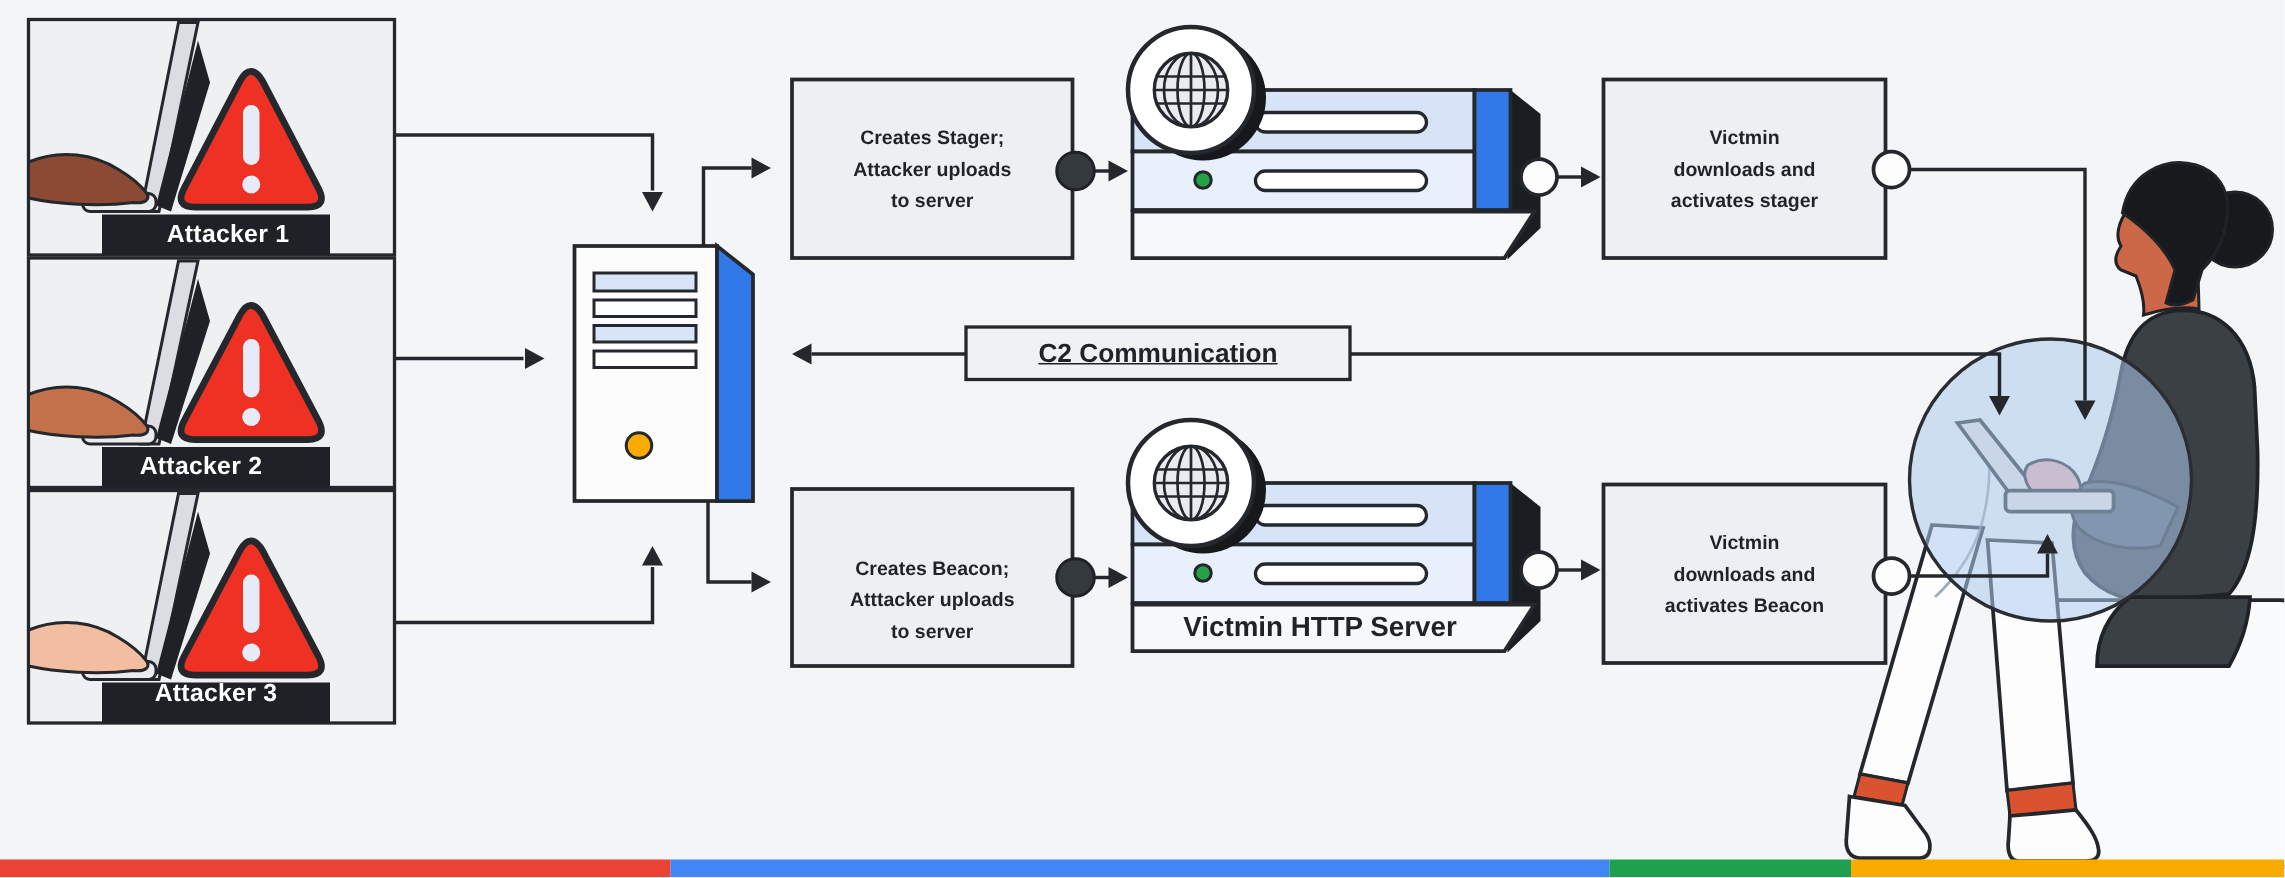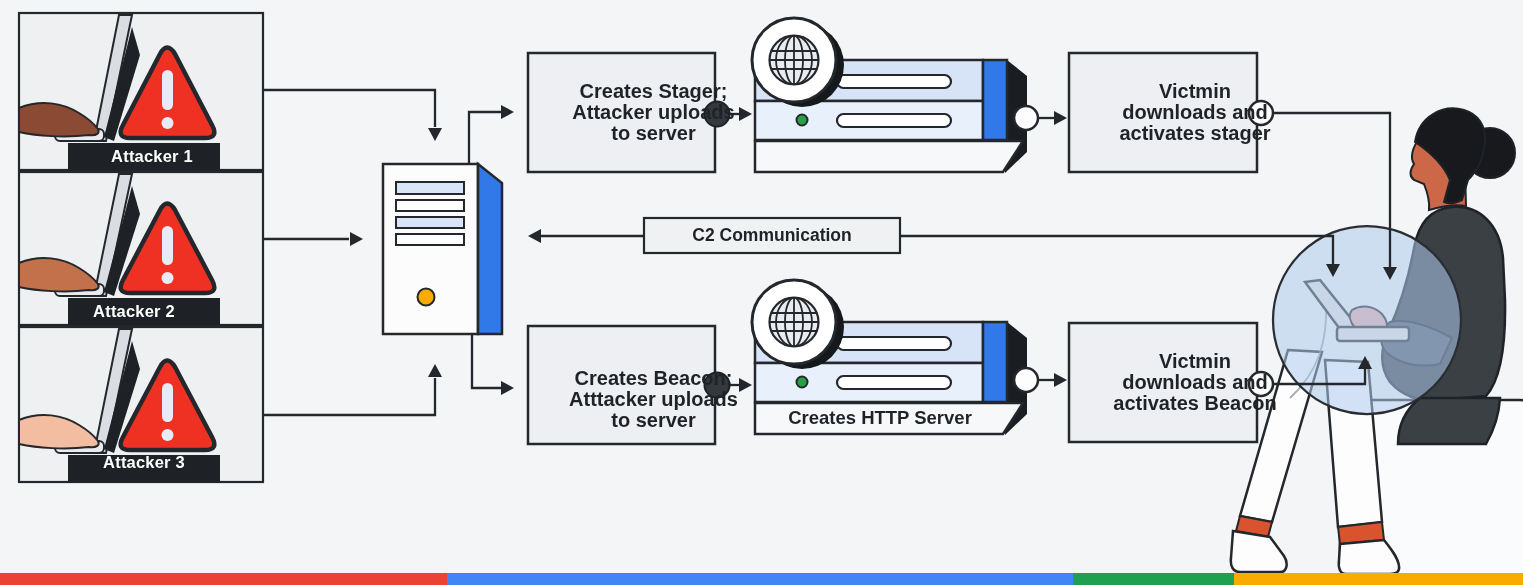--- a/index.html
+++ b/index.html
@@ -1,24 +1,24 @@
 <!DOCTYPE html>
 <html><head>
 <meta charset="utf-8">
 <style>
   html,body{margin:0;padding:0;}
   #canvas{position:relative;width:1523px;height:585px;background:#F3F5F7;overflow:hidden;
           font-family:"Liberation Sans",sans-serif;}
   #diagram-svg{position:absolute;left:0;top:0;z-index:1;}
   .txt{position:absolute;z-index:2;display:flex;align-items:center;justify-content:center;
        text-align:center;font-weight:bold;color:#1F2328;white-space:pre-line;pointer-events:none;}
-  .boxtxt{font-size:20px;line-height:21px;margin-left:32px;}
+  .boxtxt{font-size:13px;line-height:21px;}
   .bandtxt{font-size:18.5px;}
   .atktxt{color:#FFFFFF;font-size:16.5px;letter-spacing:.2px;}
-  .c2txt{font-size:17.5px;}
+  .c2txt{font-size:17.5px;text-decoration:underline;}
 </style>
 </head>
 <body>
 
 <div id="canvas">
 
 <svg id="diagram-svg" width="1523" height="585" viewBox="0 0 1523 585">
   <defs>
     <clipPath id="globeclip">
           <circle cx="-1" cy="-1" r="24.5"></circle>
@@ -178,18 +178,18 @@
 to server</div>
 <div class="txt boxtxt" style="left:1069px;top:53px;width:188px;height:119px;">Victmin
 downloads and
 activates stager</div>
 
 <div class="txt c2txt" style="left:644px;top:218px;width:256px;height:35px;">C2 Communication</div>
 
 <div class="txt boxtxt" style="left:528px;top:326px;width:187px;height:147px;">Creates Beacon;
 Atttacker uploads
 to server</div>
-<div class="txt bandtxt" style="left:755px;top:402px;width:250px;height:31px;">Creates HTTP Server</div>
+<div class="txt bandtxt" style="left:755px;top:402px;width:250px;height:31px;">Victmin HTTP Server</div>
 <div class="txt boxtxt" style="left:1069px;top:323px;width:188px;height:119px;">Victmin
 downloads and
 activates Beacon</div>
 
 </div>
 
 </body></html>

